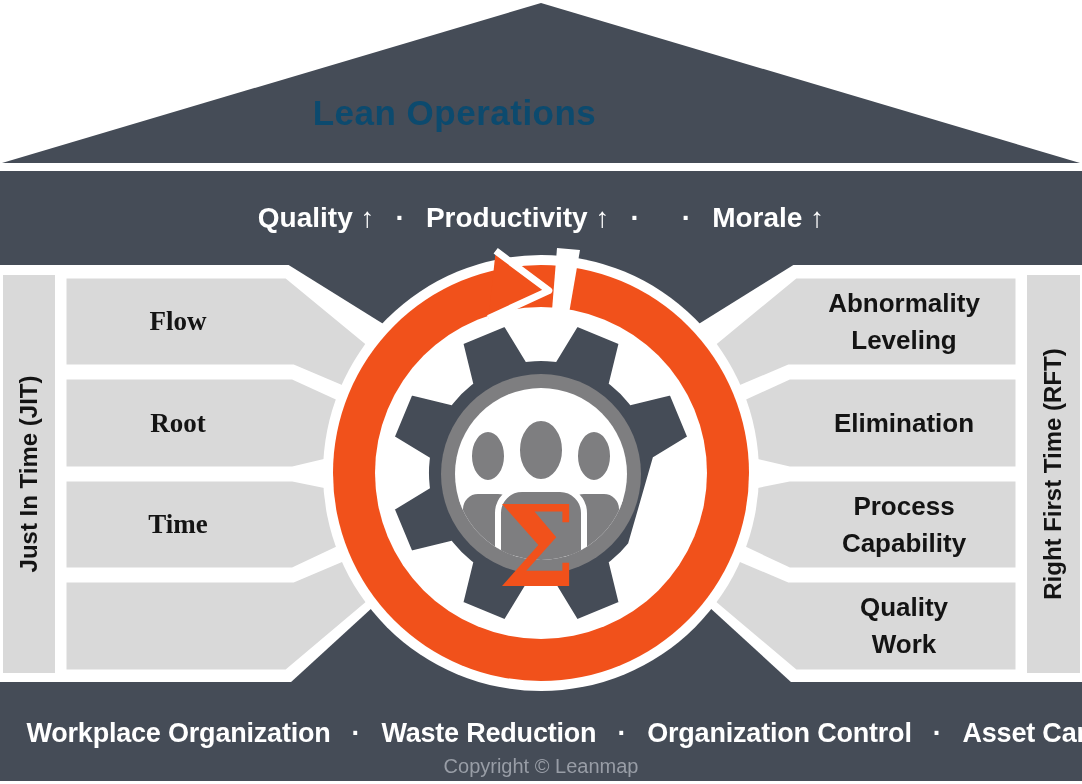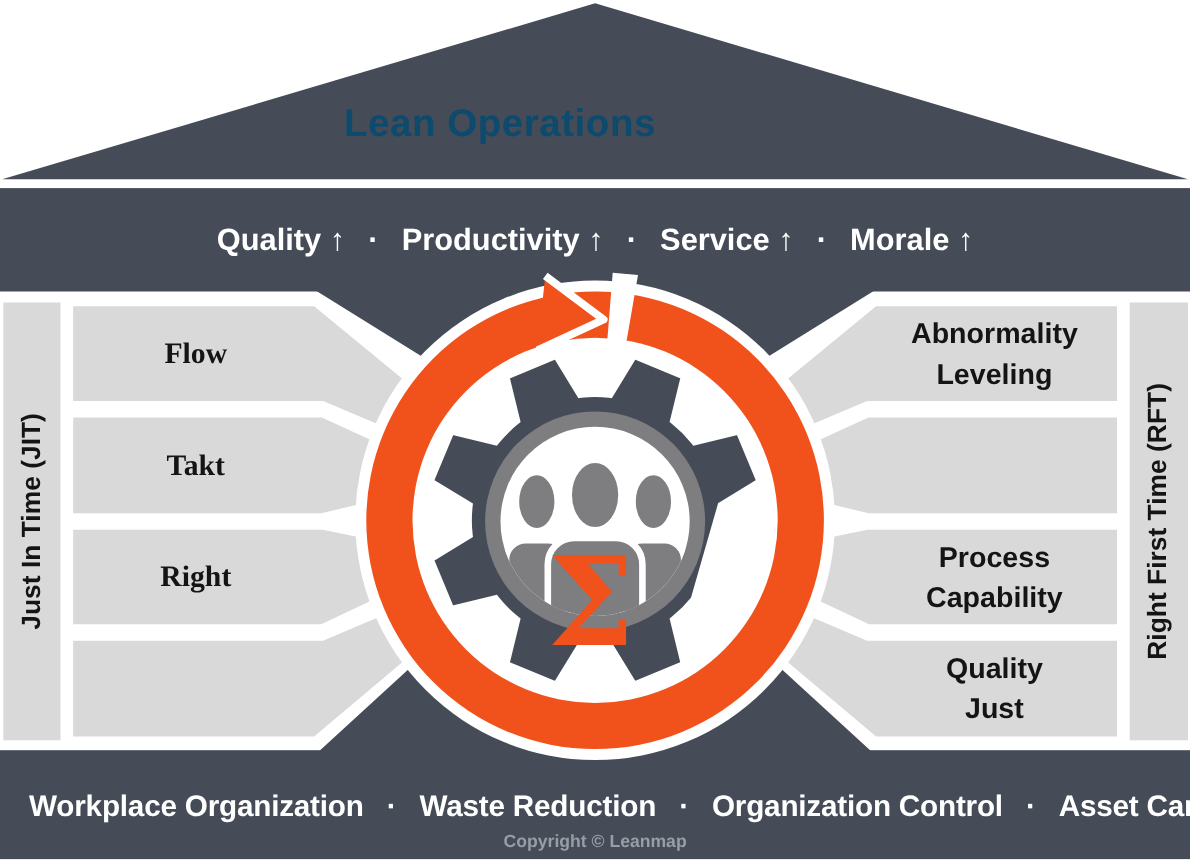--- a/index.html
+++ b/index.html
@@ -17,21 +17,21 @@
     left:0;top:171px;width:1082px;height:94px;
     color:#ffffff;font-size:28px;font-weight:600;
   }
   .benefits-row .sep, .foundation-row .sep{margin:0 21px;font-weight:700;}
   .foundation-row{
     left:0;top:700px;width:1082px;height:66px;
     color:#ffffff;font-size:27px;font-weight:600;letter-spacing:-.2px;padding-left:23px;
   }
   .copyright{
     left:0;top:754px;width:1082px;height:24px;
-    color:#989da6;font-size:16px;font-weight:700;
+    color:#989da6;font-size:20px;font-weight:400;
   }
   .pillar-label{
     width:420px;height:40px;color:#141414;font-size:24px;font-weight:600;
     white-space:nowrap;
   }
   .pillar-left{left:-181px;top:454px;transform:rotate(-90deg);}
   .pillar-right{left:843px;top:454px;transform:rotate(-90deg);}
   .box-label{
     width:230px;color:#141414;font-weight:700;text-align:center;
     flex-direction:column;line-height:1.42;
@@ -120,45 +120,45 @@
     <text x="537" y="586" text-anchor="middle" fill="#F1511B" font-family="DejaVu Serif, serif" font-size="112" font-weight="bold">Σ</text>
   </svg>
 
   <div class="overlay roof-title">Lean Operations</div>
 
   <div class="overlay benefits-row">
     <span>Quality ↑</span>
     <span class="sep">·</span>
     <span>Productivity ↑</span>
     <span class="sep">·</span>
-    <span>Service ↑</span>
     <span class="sep">·</span>
     <span>Morale ↑</span>
   </div>
 
   <div class="overlay pillar-label pillar-left">Just In Time (JIT)</div>
   <div class="overlay pillar-label pillar-right">Right First Time (RFT)</div>
 
   <div class="overlay box-label box-left row1">Flow</div>
-  <div class="overlay box-label box-left row2">Takt</div>
-  <div class="overlay box-label box-left row3">Right</div>
+  <div class="overlay box-label box-left row2">Root</div>
+  <div class="overlay box-label box-left row3">Time</div>
 
   <div class="overlay box-label box-right row1">
     <span>Abnormality</span>
     <span>Leveling</span>
   </div>
   <div class="overlay box-label box-right row2">
+    <span>Elimination</span>
   </div>
   <div class="overlay box-label box-right row3">
     <span>Process</span>
     <span>Capability</span>
   </div>
   <div class="overlay box-label box-right row4">
     <span>Quality</span>
-    <span>Just</span>
+    <span>Work</span>
   </div>
 
   <div class="overlay foundation-row">
     <span>Workplace Organization</span>
     <span class="sep">·</span>
     <span>Waste Reduction</span>
     <span class="sep">·</span>
     <span>Organization Control</span>
     <span class="sep">·</span>
     <span>Asset Care</span>

